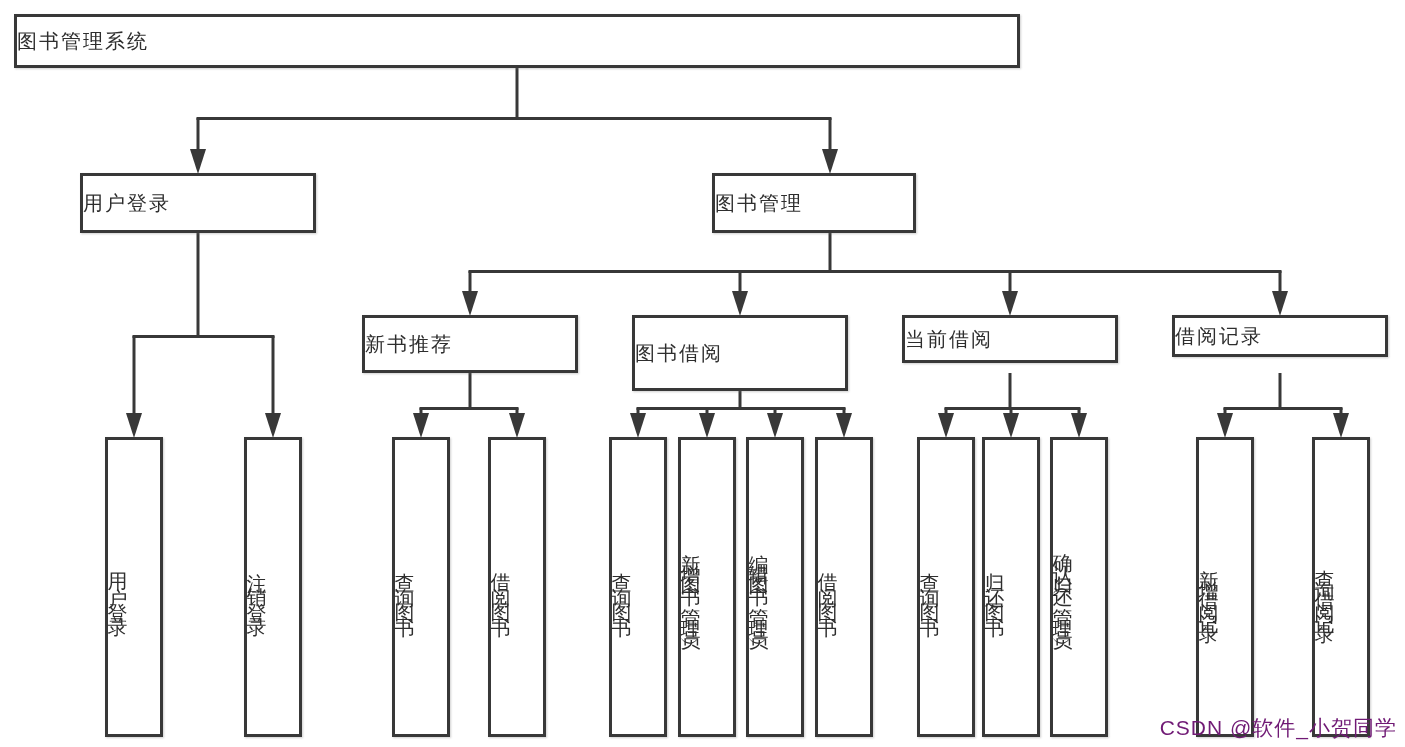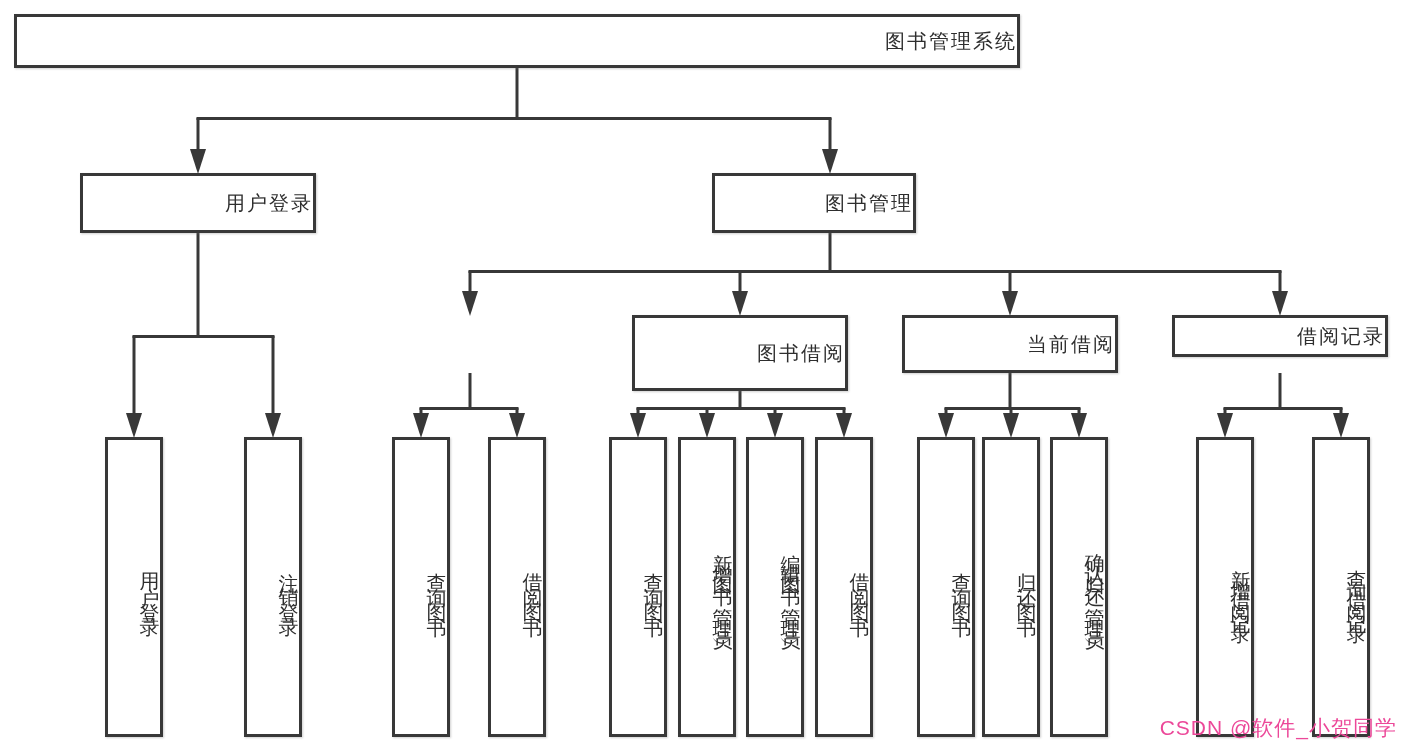--- a/index.html
+++ b/index.html
@@ -9,37 +9,37 @@
     background:#ffffff;
     font-family:"Liberation Sans","DejaVu Sans",sans-serif;
     overflow:hidden;
   }
   #connectors{position:absolute;left:0;top:0;width:1405px;height:747px;}
   .box{
     position:absolute;
     background:#ffffff;
     border:3px solid #383838;
     box-sizing:border-box;
-    display:flex;align-items:center;justify-content:flex-end;
+    display:flex;align-items:center;justify-content:flex-start;
     color:#2e2e2e;
     font-size:20px;
     box-shadow:1px 1px 2px rgba(120,120,120,0.35);
   }
   .h span{letter-spacing:2px;white-space:nowrap;}
   .v span{
     writing-mode:vertical-rl;
     text-orientation:mixed;
     letter-spacing:11px;
     line-height:1;
   }
   .v.short span{letter-spacing:15px;}
   #watermark{
     position:absolute;
     right:8px;top:714px;
-    color:#ec4899;
+    color:#701a75;
     font-size:21px;
     letter-spacing:1px;
     white-space:nowrap;
   }
 </style>
 </head>
 <body>
 
 <div id="stage">
 
@@ -115,24 +115,27 @@
     <span>图书管理系统</span>
   </div>
 
   <div class="box h" style="left:80px;top:173px;width:236px;height:60px">
     <span>用户登录</span>
   </div>
   <div class="box h" style="left:712px;top:173px;width:204px;height:60px">
     <span>图书管理</span>
   </div>
 
+  <div class="box h" style="left:362px;top:315px;width:216px;height:58px">
+    <span>新书推荐</span>
+  </div>
   <div class="box h" style="left:632px;top:315px;width:216px;height:76px">
     <span>图书借阅</span>
   </div>
-  <div class="box h" style="left:902px;top:315px;width:216px;height:58px">
+  <div class="box h" style="left:902px;top:315px;width:216px;height:48px">
     <span>当前借阅</span>
   </div>
   <div class="box h" style="left:1172px;top:315px;width:216px;height:42px">
     <span>借阅记录</span>
   </div>
 
   <div class="box v short" style="left:105px;top:437px;width:58px;height:300px">
     <span>用户登录</span>
   </div>
   <div class="box v short" style="left:244px;top:437px;width:58px;height:300px">

